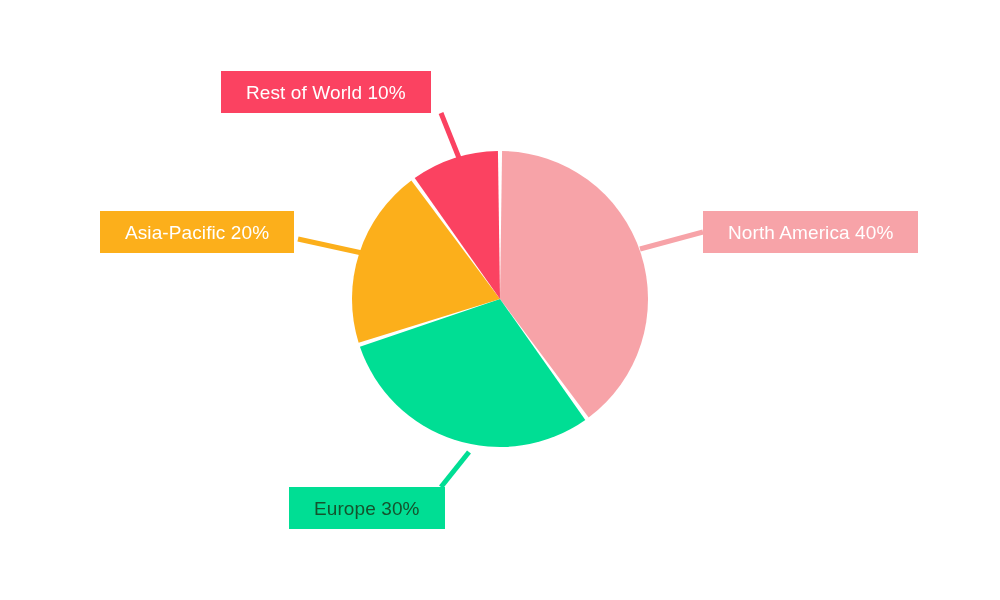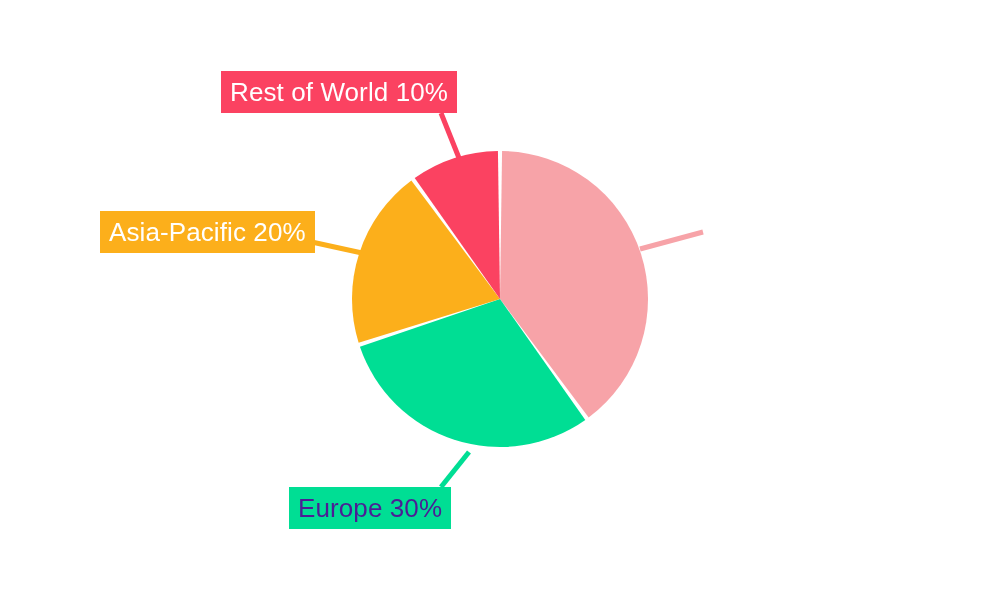--- a/index.html
+++ b/index.html
@@ -25,24 +25,24 @@
     width: 1000px;
     height: 600px;
   }
   .slice-label {
     position: absolute;
     display: flex;
     align-items: center;
     justify-content: center;
     color: #ffffff;
     font-family: "Liberation Sans", sans-serif;
-    font-size: 26px;
+    font-size: 19px;
     line-height: 1;
     white-space: nowrap;
-    padding: 0 9px;
+    padding: 0 25px;
     box-sizing: border-box;
     letter-spacing: 0.1px;
   }
   #label-north-america {
     left: 703px;
     top: 211px;
     height: 42px;
   }
   #label-europe {
     left: 289px;
@@ -77,22 +77,25 @@
     <path id="leader-rest-of-world" d="M 441 113 L 461 163" stroke="#FB4261" stroke-width="5" fill="none"></path>
 
     <g id="slices">
         <path d="M 500 299 L 502.07 151.01 A 148 148 0 0 1 588.66 417.51 Z" fill="#F7A3A8"></path>
         <path d="M 500 299 L 585.31 419.94 A 148 148 0 0 1 359.90 346.70 Z" fill="#00DE94"></path>
         <path d="M 500 299 L 358.62 342.76 A 148 148 0 0 1 411.34 180.49 Z" fill="#FCAF1B"></path>
         <path d="M 500 299 L 414.69 178.06 A 148 148 0 0 1 497.93 151.01 Z" fill="#FB4261"></path>
       </g>
   </svg>
 
+  <div class="slice-label" id="label-north-america" style="background: rgb(247, 163, 168); color: rgb(255, 255, 255);">
+    <span>North America 40%</span>
+  </div>
 
-  <div class="slice-label" id="label-europe" style="background: rgb(0, 222, 148); color: #4c1d95;">
+  <div class="slice-label" id="label-europe" style="background: rgb(0, 222, 148); color: #14532d;">
     <span>Europe 30%</span>
   </div>
 
   <div class="slice-label" id="label-asia-pacific" style="background: rgb(252, 175, 27); color: rgb(255, 255, 255);">
     <span>Asia-Pacific 20%</span>
   </div>
 
   <div class="slice-label" id="label-rest-of-world" style="background: rgb(251, 66, 97); color: rgb(255, 255, 255);">
     <span>Rest of World 10%</span>
   </div>

